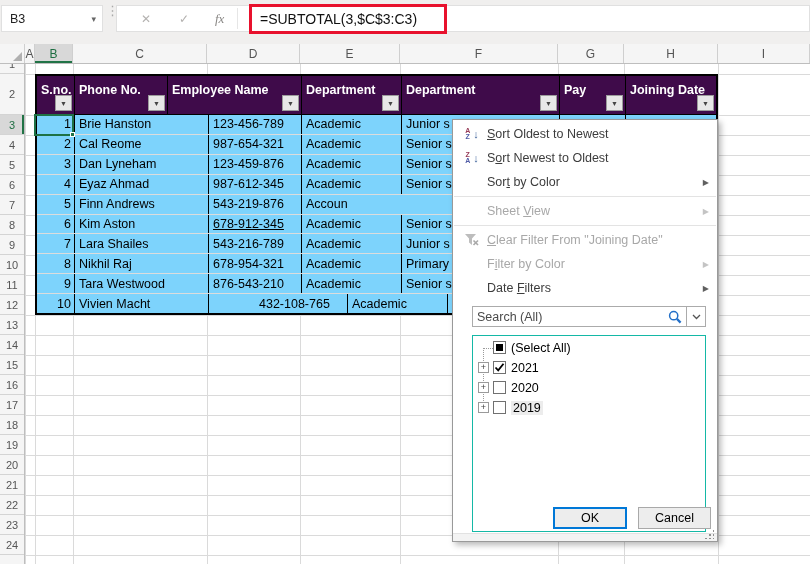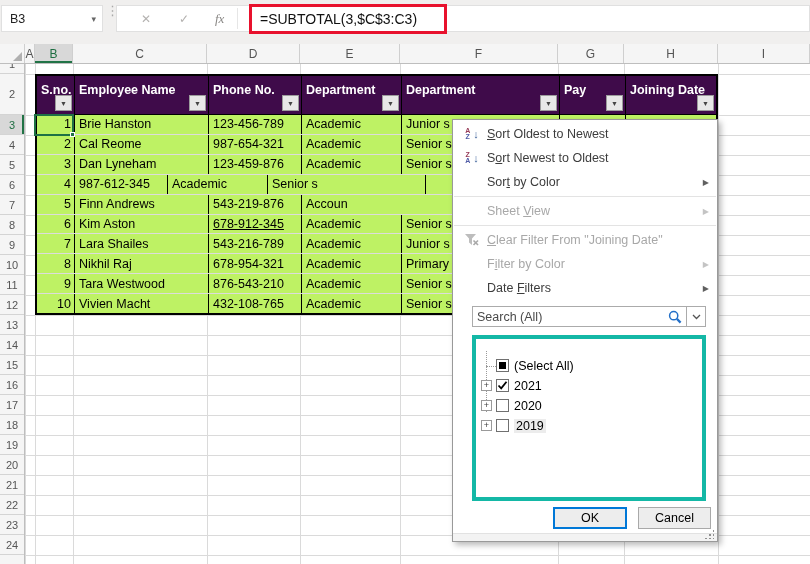--- a/index.html
+++ b/index.html
@@ -39,21 +39,21 @@
              justify-content:center; font-size:11px; color:#555; overflow:hidden; }
   .rh-cell.sel { background:#D8D8D8; color:#1E6F42; box-shadow:inset -2px 0 0 #217346; }
   .rh-cell.clip span { margin-top:-9px; }
 
   
   .gl-v { position:absolute; top:64px; bottom:0; width:1px; background:#DADADA; z-index:1; }
   .gl-h { position:absolute; left:25px; right:0; height:1px; background:#DADADA; z-index:1; }
 
   
   .xltable { position:absolute; left:35px; top:74px; width:683px; height:241px; border:2px solid #000;
-             background:#bef264; z-index:3; display:flex; flex-direction:column; }
+             background:#7dd3fc; z-index:3; display:flex; flex-direction:column; }
   .thead { height:39px; display:flex; background:#3F0B4A; flex:none; border-bottom:1px solid #000; }
   .th { position:relative; color:#fff; font-weight:bold; font-size:12.5px; padding:7px 0 0 4px;
         border-right:1px solid #000; white-space:nowrap; overflow:hidden; }
   .th:last-child { border-right:none; }
   .filterbtn { position:absolute; right:2px; bottom:3px; width:17px; height:16px; background:#E8E8E8;
                border:1px solid #9C9C9C; display:flex; align-items:center; justify-content:center; }
   .filterbtn .fa { font-size:7px; color:#444; line-height:7px; }
   .tbody { flex:1; display:flex; flex-direction:column; }
   .tr { display:flex; flex:1; border-bottom:1px solid #DCDCDC; }
   .tr:last-child { border-bottom:none; }
@@ -87,22 +87,22 @@
 
   .search { margin:6px 11px 8px 19px; height:21px; border:1px solid #ABABAB; position:relative;
             display:flex; align-items:center; }
   .search input { border:none; outline:none; flex:1; font-size:12.5px; padding-left:4px; color:#444;
                   font-family:"Liberation Sans", sans-serif; background:transparent; min-width:0; }
   .search input::placeholder { color:#4A4A4A; opacity:1; }
   .sicon { position:absolute; right:23px; top:3px; }
   .scombo { position:absolute; right:0; top:0; bottom:0; width:19px; border-left:1px solid #ABABAB;
             display:flex; align-items:center; justify-content:center; background:#fff; }
 
-  .vlist { margin:0 11px 0 19px; height:166px; border:4px solid #14b8a6; position:relative;
-           padding-top:17px; background:#fff; }
+  .vlist { margin:0 11px 0 19px; height:197px; border:1px solid #14b8a6; position:relative;
+           padding-top:2px; background:#fff; }
   .tvline { position:absolute; left:10px; top:12px; height:61px; border-left:1px dotted #9A9A9A; }
   .trow { height:20px; display:flex; align-items:center; position:relative; padding-left:38px; }
   .texp { position:absolute; left:5px; top:4px; width:11px; height:11px; border:1px solid #9A9A9A;
           background:#fff; display:flex; align-items:center; justify-content:center;
           font-size:9px; line-height:9px; color:#444; }
   .tstub { position:absolute; left:10px; top:10px; width:10px; border-top:1px dotted #9A9A9A; }
   .tcb { position:absolute; left:20px; top:3px; width:13px; height:13px; border:1px solid #707070;
          background:#fff; display:flex; align-items:center; justify-content:center; }
   .tcb .ind { width:7px; height:7px; background:#000; }
   .tlabel { font-size:12.5px; color:#000; }
@@ -265,24 +265,24 @@
         <span>24</span>
       </div>
       <div class="rh-cell" style="height: 9px; border-bottom: none;"></div>
     </div>
 
   <div class="xltable">
     <div class="thead">
         <div class="th" style="width: 38px;"><span>S.no.</span><div class="filterbtn">
             <span class="fa">▼</span>
           </div></div>
+        <div class="th" style="width: 93px;"><span>Phone No.</span><div class="filterbtn">
+            <span class="fa">▼</span>
+          </div></div>
         <div class="th" style="width: 134px;"><span>Employee Name</span><div class="filterbtn">
-            <span class="fa">▼</span>
-          </div></div>
-        <div class="th" style="width: 93px;"><span>Phone No.</span><div class="filterbtn">
             <span class="fa">▼</span>
           </div></div>
         <div class="th" style="width: 100px;"><span>Department</span><div class="filterbtn">
             <span class="fa">▼</span>
           </div></div>
         <div class="th" style="width: 158px;"><span>Department</span><div class="filterbtn">
             <span class="fa">▼</span>
           </div></div>
         <div class="th" style="width: 66px;"><span>Pay</span><div class="filterbtn">
             <span class="fa">▼</span>
@@ -314,20 +314,21 @@
           <div class="td num" style="width: 38px;">3</div>
           <div class="td" style="width: 134px;">Dan Lyneham</div>
           <div class="td" style="width: 93px;">123-459-876</div>
           <div class="td" style="width: 100px;">Academic</div>
           <div class="td" style="width: 158px;">Senior s</div>
           <div class="td" style="width: 66px;"></div>
           <div class="td" style="width: 94px; flex: 1 1 0%;"></div>
         </div>
         <div class="tr">
           <div class="td num" style="width: 38px;">4</div>
+          <div class="td" style="width: 134px;">Eyaz Ahmad</div>
           <div class="td" style="width: 93px;">987-612-345</div>
           <div class="td" style="width: 100px;">Academic</div>
           <div class="td" style="width: 158px;">Senior s</div>
           <div class="td" style="width: 66px;"></div>
           <div class="td" style="width: 94px; flex: 1 1 0%;"></div>
         </div>
         <div class="tr">
           <div class="td num" style="width: 38px;">5</div>
           <div class="td" style="width: 134px;">Finn Andrews</div>
           <div class="td" style="width: 93px;">543-219-876</div>
@@ -367,21 +368,21 @@
           <div class="td" style="width: 134px;">Tara Westwood</div>
           <div class="td" style="width: 93px;">876-543-210</div>
           <div class="td" style="width: 100px;">Academic</div>
           <div class="td" style="width: 158px;">Senior s</div>
           <div class="td" style="width: 66px;"></div>
           <div class="td" style="width: 94px; flex: 1 1 0%;"></div>
         </div>
         <div class="tr">
           <div class="td num" style="width: 38px;">10</div>
           <div class="td" style="width: 134px;">Vivien Macht</div>
-          <div class="td" style="width: 93px;">432-108-765</div>
+          <div class="td" style="width: 93px; margin-left: 46px;">432-108-765</div>
           <div class="td" style="width: 100px;">Academic</div>
           <div class="td" style="width: 158px;">Senior s</div>
           <div class="td" style="width: 66px;"></div>
           <div class="td" style="width: 94px; flex: 1 1 0%;"></div>
         </div>
       </div>
   </div>
 
   <div class="sel-border"></div>
   <div class="sel-handle"></div>

